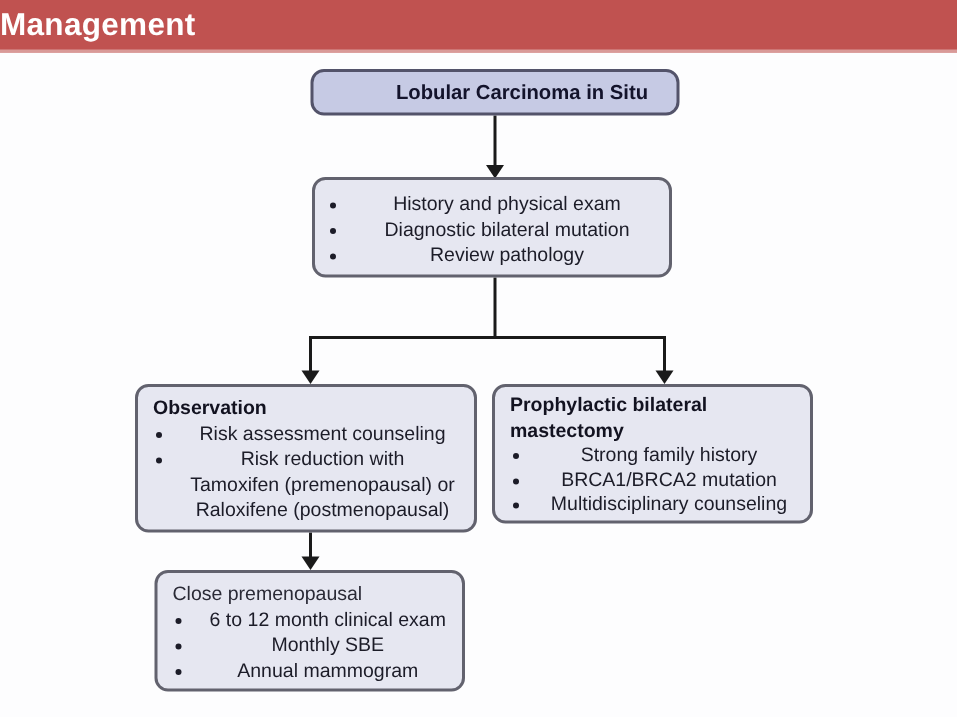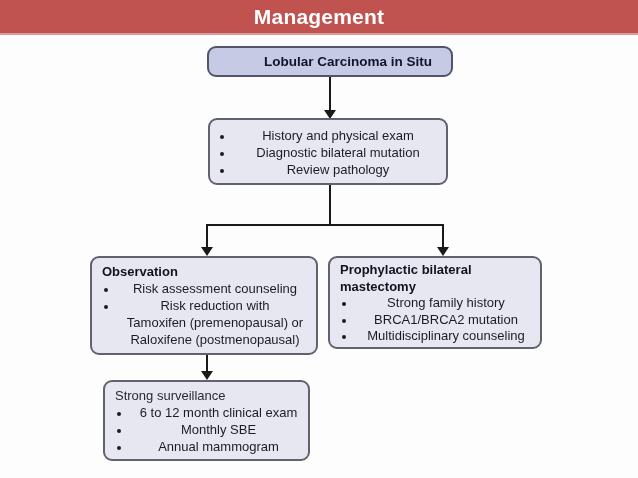--- a/index.html
+++ b/index.html
@@ -7,21 +7,21 @@
     width: 638px; height: 478px; overflow: hidden;
     font-family: "Liberation Sans", sans-serif;
     -webkit-font-smoothing: antialiased;
   }
   .slide { position: relative; width: 638px; height: 478px; background: #fdfdfe; }
 
   
   .header-bar {
     position: absolute; left: 0; top: 0; width: 638px; height: 33px;
     background: #c05250; border-bottom: 2px solid #d99a98;
-    display: flex; align-items: center; justify-content: center;
+    display: flex; align-items: center; 
   }
   .header-title {
     color: #ffffff; font-weight: bold; font-size: 21px; letter-spacing: 0.2px;
   }
 
   
   .connectors { position: absolute; left: 0; top: 0; z-index: 1; }
 
   
   .node {
@@ -102,21 +102,21 @@
     <div class="node-heading multiline">Prophylactic bilateral
 mastectomy</div>
     <ul class="bullets">
       <li>Strong family history</li>
       <li>BRCA1/BRCA2 mutation</li>
       <li>Multidisciplinary counseling</li>
     </ul>
   </div>
 
   <div class="node node-surveillance">
-    <div class="node-heading regular">Strong surveillance</div>
+    <div class="node-heading regular">Close premenopausal</div>
     <ul class="bullets">
       <li>6 to 12 month clinical exam</li>
       <li>Monthly SBE</li>
       <li>Annual mammogram</li>
     </ul>
   </div>
 
 </div>
 
 </body></html>

